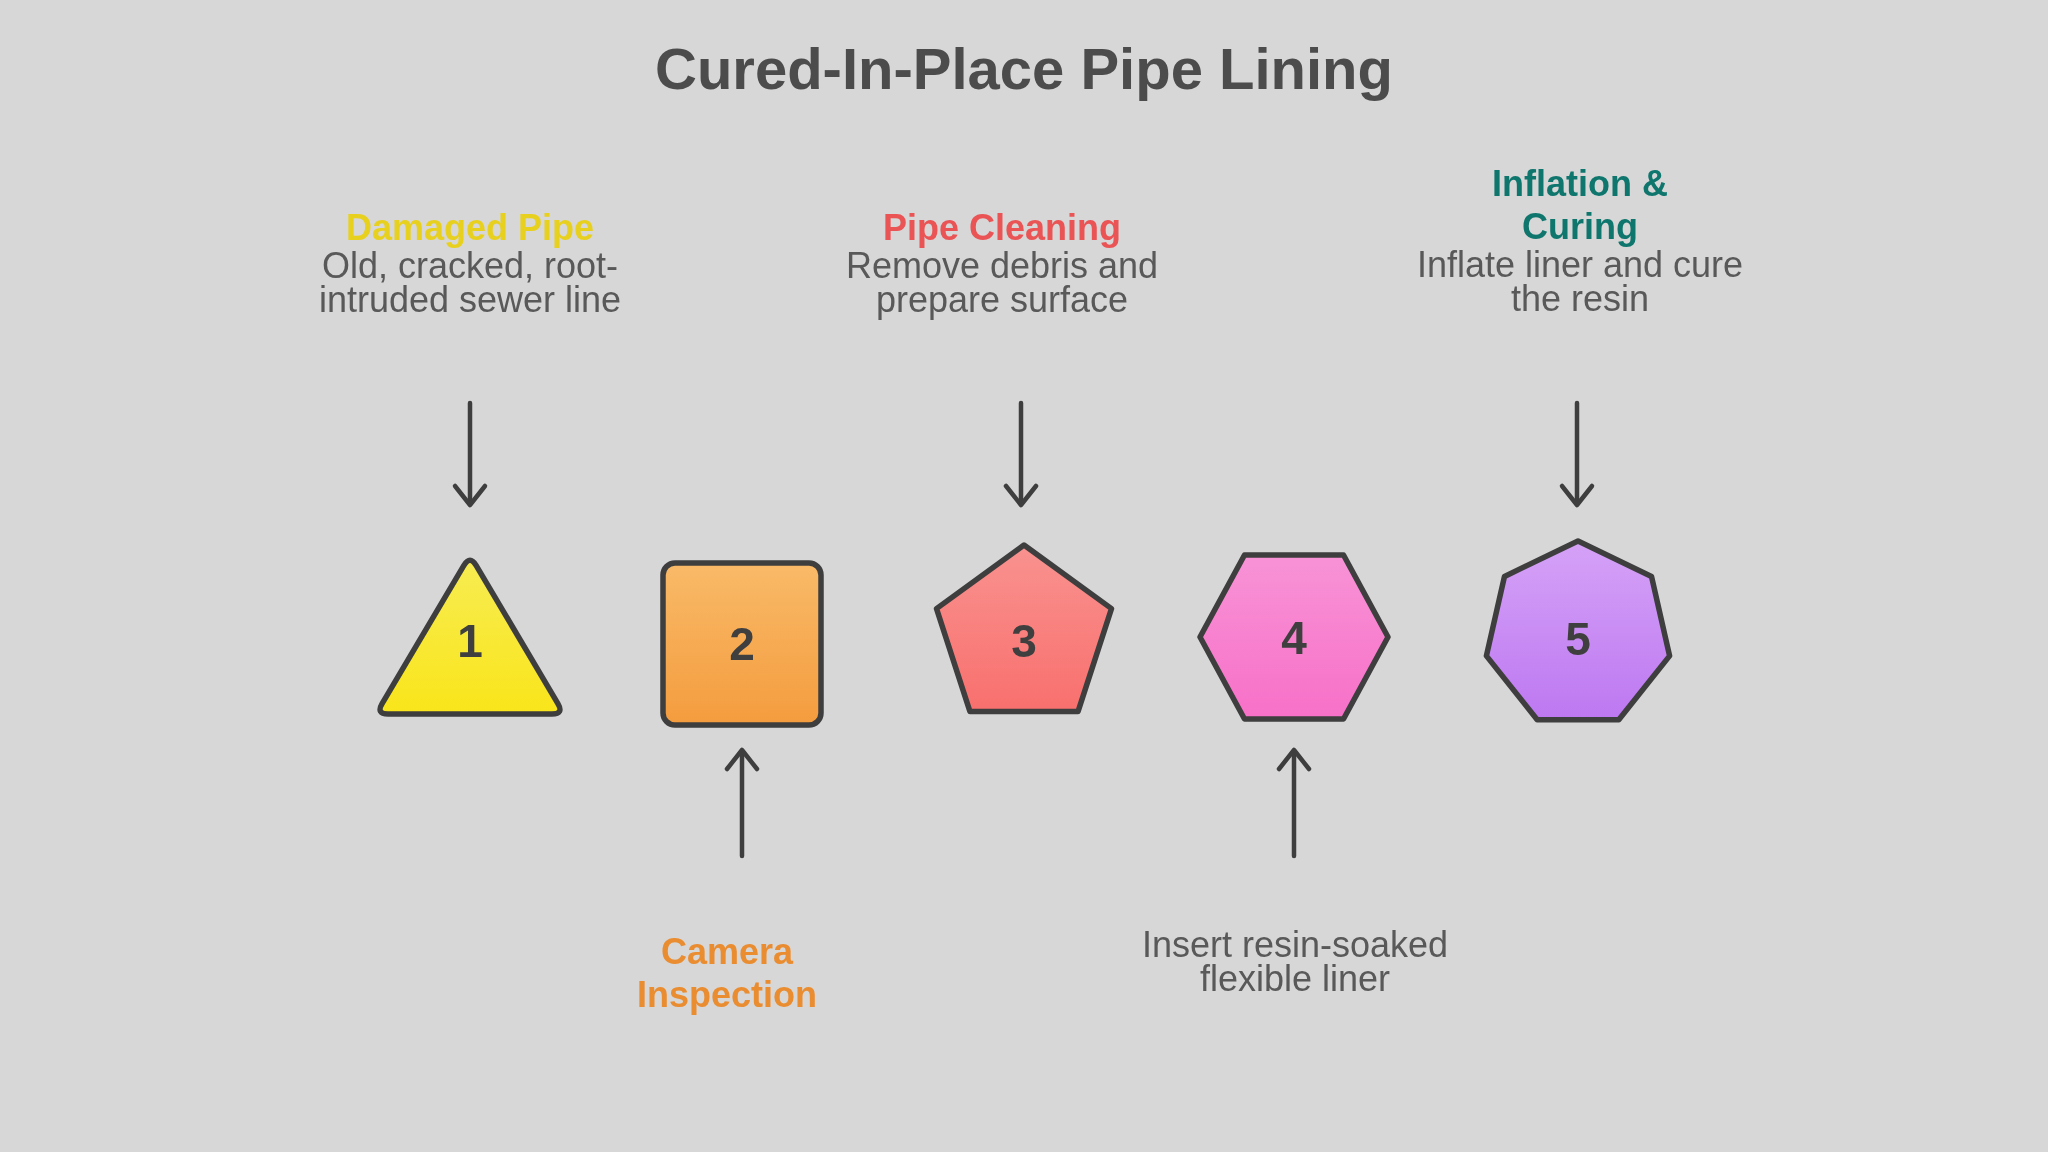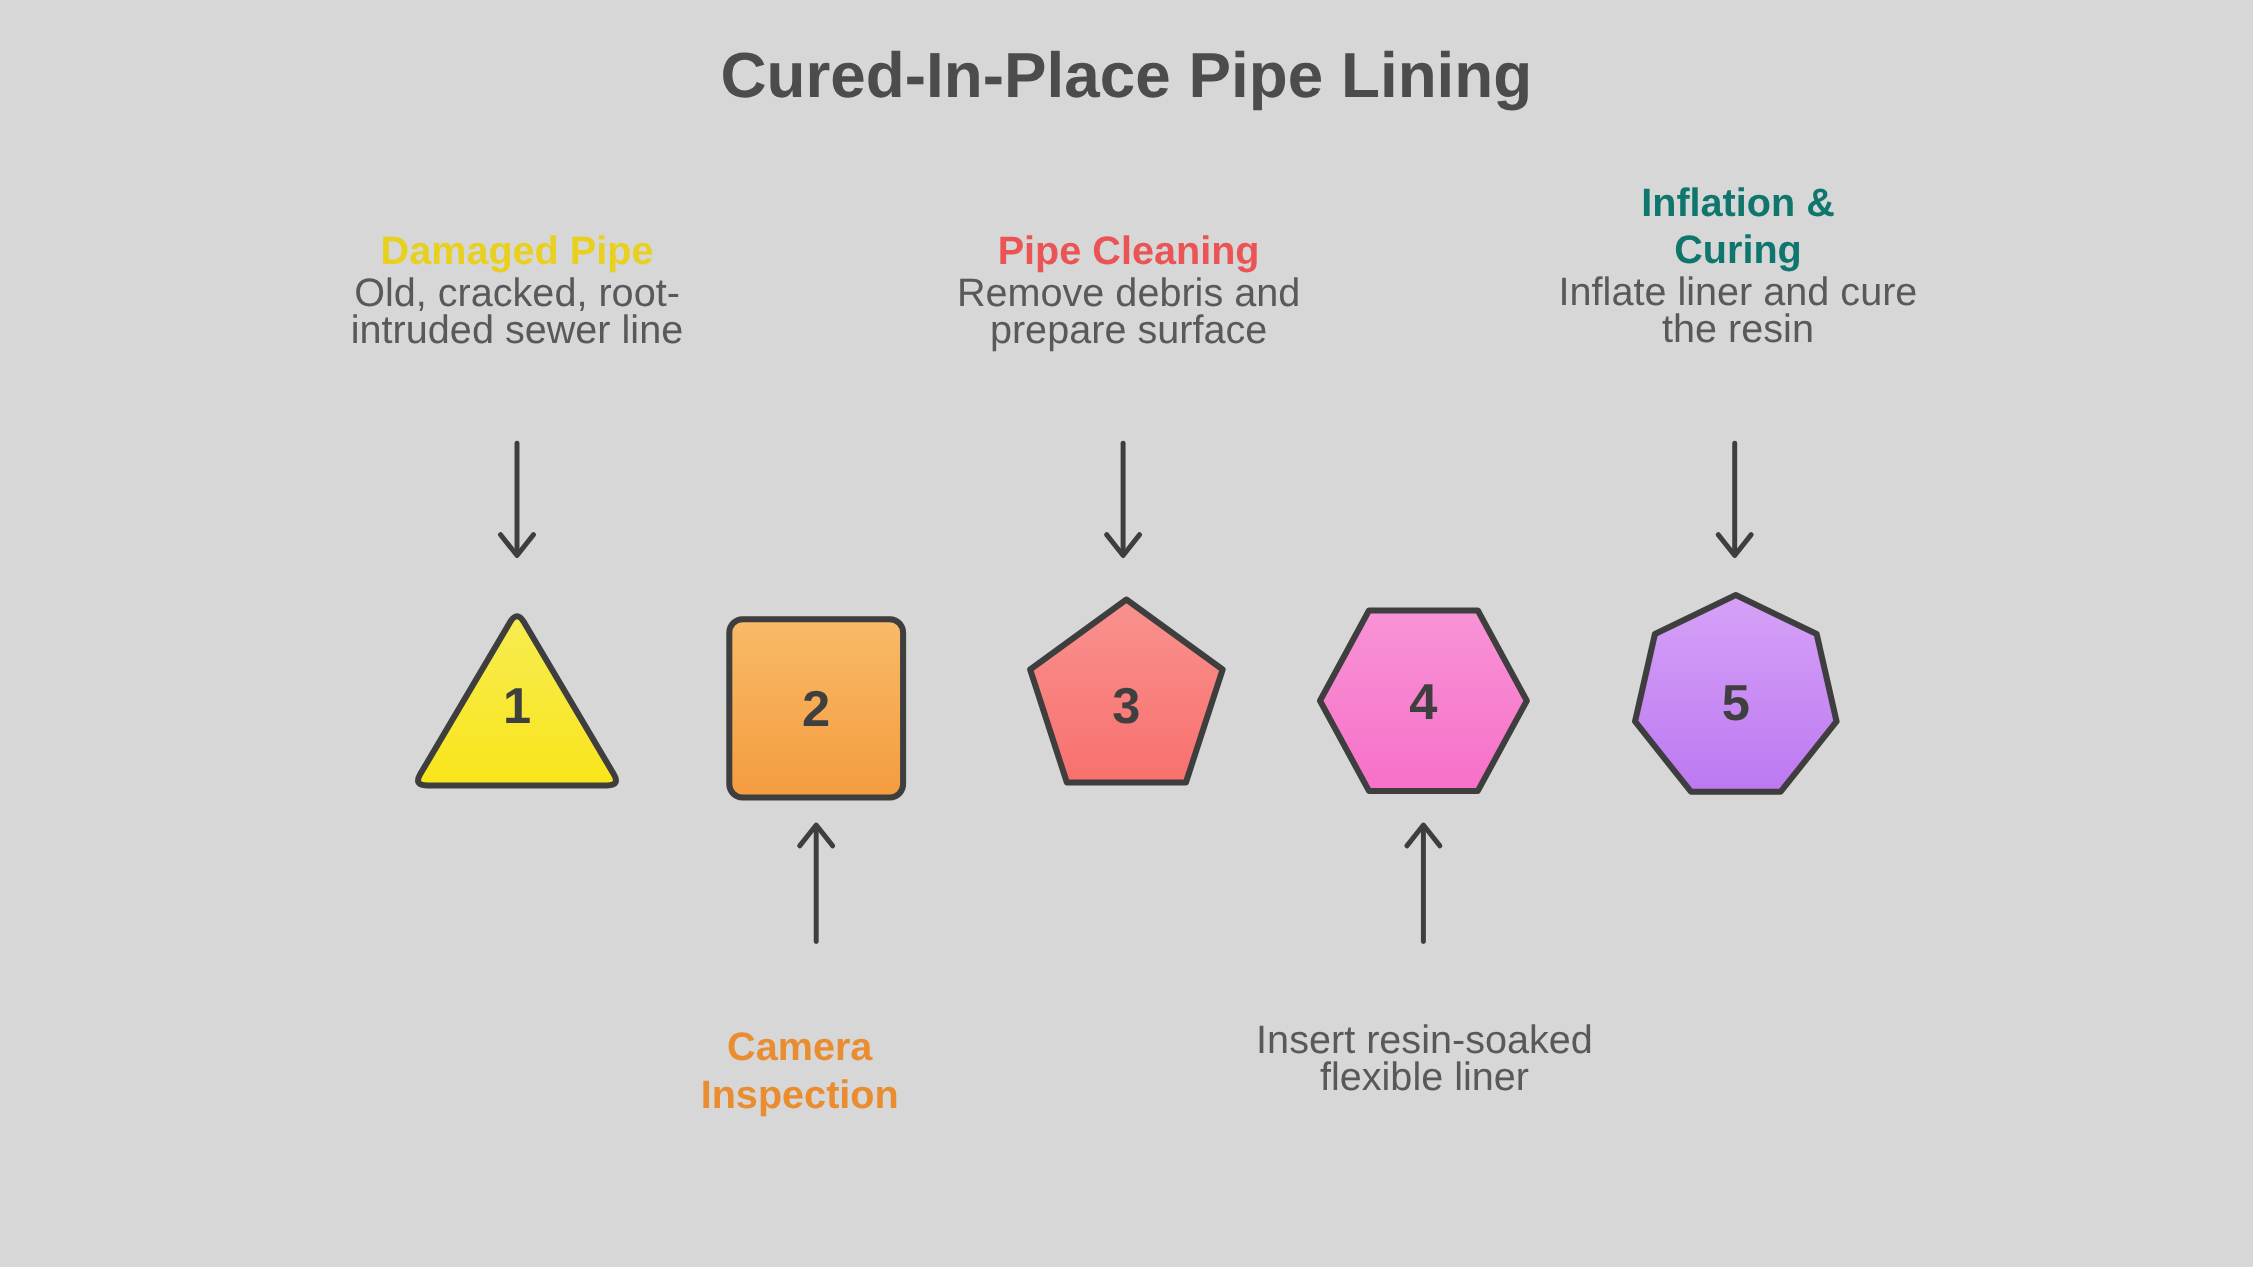--- a/index.html
+++ b/index.html
@@ -70,21 +70,21 @@
     <line class="arrow-stroke" x1="22" y1="16" x2="22" y2="120"></line>
     <polyline class="arrow-stroke" points="7,33 22,14 37,33"></polyline>
   </svg>
   <div class="step-label" style="left:557px;top:930px;width:340px;">
     <div class="step-heading h-orange">
       <div>Camera</div>
       <div>Inspection</div>
     </div>
   </div>
 
-  <div class="step-label" style="left:856px;top:206px;width:340px;">
+  <div class="step-label" style="left:832px;top:206px;width:340px;">
     <div class="step-heading h-red">Pipe Cleaning</div>
     <div class="step-desc">
       <div>Remove debris and</div>
       <div>prepare surface</div>
     </div>
   </div>
   <svg class="arrow" style="left:999px;top:400px;" width="44" height="122" viewBox="0 0 44 122">
     <line class="arrow-stroke" x1="22" y1="3" x2="22" y2="103"></line>
     <polyline class="arrow-stroke" points="7,86 22,105 37,86"></polyline>
   </svg>

